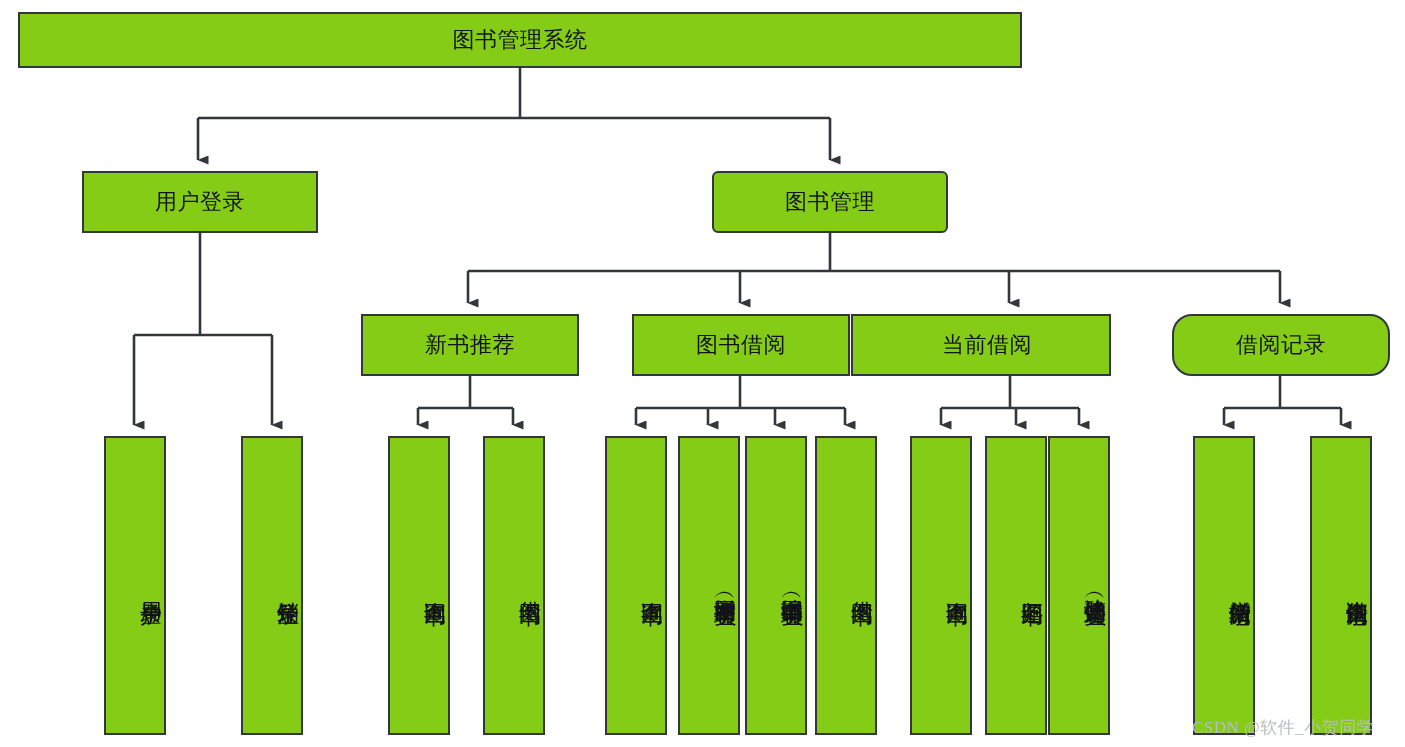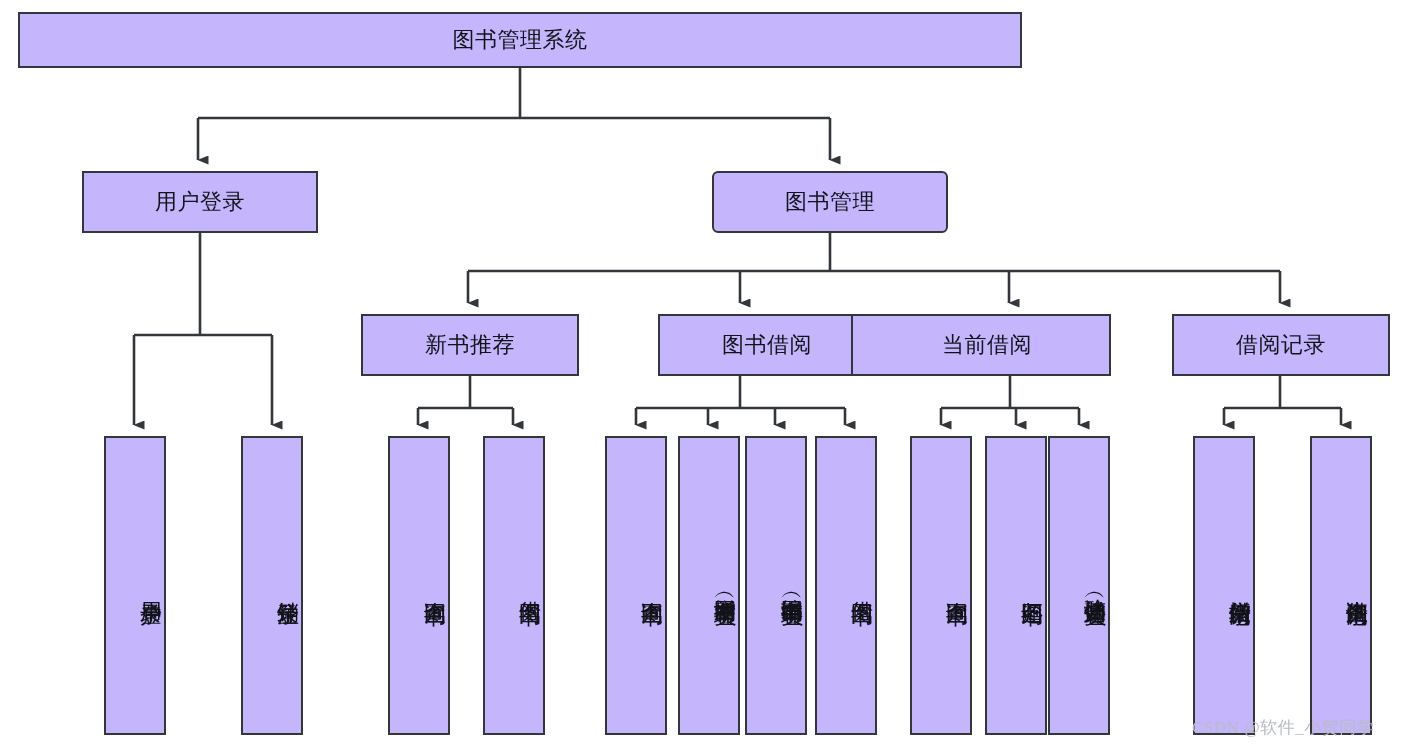--- a/index.html
+++ b/index.html
@@ -22,21 +22,21 @@
     position: absolute;
     left: 0;
     top: 0;
     width: 1405px;
     height: 747px;
     pointer-events: none;
   }
   .node {
     position: absolute;
     box-sizing: border-box;
-    background: #c4b5fd;
+    background: #84cc16;
     border: 2.5px solid #33363b;
     display: flex;
     align-items: center;
     justify-content: center;
     color: #111318;
     text-align: left;
     line-height: 1.18;
   }
   .node.horiz {
     font-size: 22px;
@@ -121,27 +121,27 @@
   <div class="node horiz" style="left: 82px; top: 171px; width: 236px; height: 62px;">
     <span>用户登录</span>
   </div>
   <div class="node horiz" style="left: 712px; top: 171px; width: 236px; height: 62px; border-radius: 6px;">
     <span>图书管理</span>
   </div>
 
   <div class="node horiz" style="left: 361px; top: 314px; width: 218px; height: 62px;">
     <span>新书推荐</span>
   </div>
-  <div class="node horiz" style="left: 632px; top: 314px; width: 218px; height: 62px; margin-left: 26px;">
+  <div class="node horiz" style="left: 632px; top: 314px; width: 218px; height: 62px;">
     <span>图书借阅</span>
   </div>
   <div class="node horiz" style="left: 851px; top: 314px; width: 260px; height: 62px; padding-left: 12px;">
     <span>当前借阅</span>
   </div>
-  <div class="node horiz" style="left: 1172px; top: 314px; width: 218px; height: 62px;">
+  <div class="node horiz" style="left: 1172px; top: 314px; width: 218px; height: 62px; border-radius: 20px;">
     <span>借阅记录</span>
   </div>
 
   <div class="node vert" style="left: 104px; top: 436px; width: 62px; height: 299px;">
     <span class="vtext">用户登录</span>
   </div>
   <div class="node vert" style="left: 241px; top: 436px; width: 62px; height: 299px;">
     <span class="vtext">注销登录</span>
   </div>
   <div class="node vert" style="left: 388px; top: 436px; width: 62px; height: 299px;">

